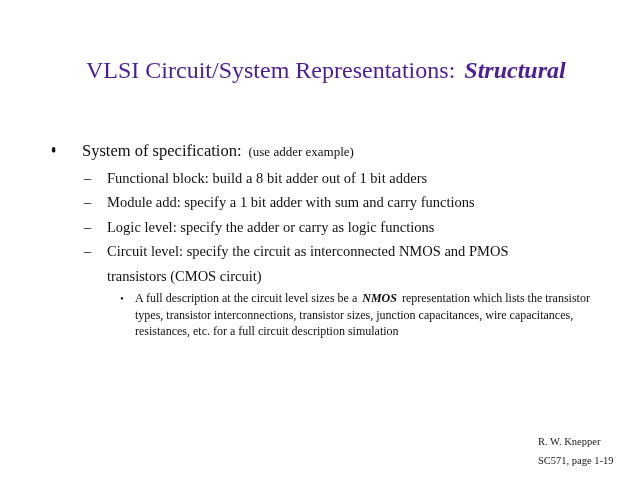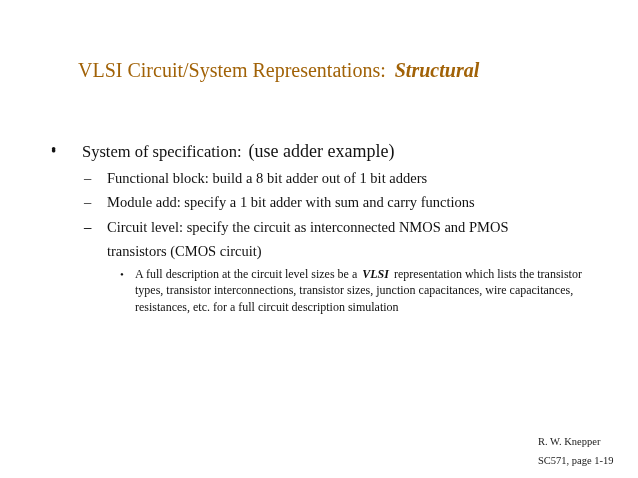--- a/index.html
+++ b/index.html
@@ -17,26 +17,26 @@
     position: relative;
     width: 638px;
     height: 478px;
     background: #ffffff;
     overflow: hidden;
   }
 
   
   .slide-title {
     position: absolute;
-    left: 78px;
+    left: 86px;
     top: 54px;
     width: 520px;
-    font-size: 20px;
+    font-size: 24px;
     line-height: 32px;
-    color: #a16207;
+    color: #4c1d95;
     white-space: nowrap;
   }
   .slide-title .title-main {
     font-weight: normal;
     font-style: normal;
   }
   .slide-title .title-emph {
     font-weight: bold;
     font-style: italic;
     padding-left: 9px;
@@ -99,21 +99,21 @@
   }
   .lvl3 > .mk {
     position: absolute;
     left: 120px;
     top: 0;
     font-size: 11px;
     line-height: 16.5px;
   }
 
   .small-note {
-    font-size: 18px;
+    font-size: 13px;
   }
   .emph-bi {
     font-weight: bold;
     font-style: italic;
   }
 
   
   .footer {
     position: absolute;
     left: 538px;
@@ -151,30 +151,31 @@
       <span>Functional block:  build a 8 bit adder out of 1 bit adders</span>
     </div>
 
     <div class="lvl lvl2">
       <span class="mk">–</span>
       <span>Module add:  specify a 1 bit adder with sum and carry functions</span>
     </div>
 
     <div class="lvl lvl2">
       <span class="mk">–</span>
+      <span>Logic level:  specify the adder or carry as logic functions</span>
     </div>
 
     <div class="lvl lvl2">
       <span class="mk">–</span>
       <span>Circuit level:  specify the circuit as interconnected NMOS and PMOS transistors (CMOS circuit)</span>
     </div>
 
     <div class="lvl lvl3">
       <span class="mk">•</span>
-      <span>A full description at the circuit level sizes be a</span><span class="emph-bi" style="padding:0 5px">VLSI</span><span>representation which lists the transistor types, transistor interconnections, transistor sizes, junction capacitances, wire capacitances, resistances, etc. for a full circuit description simulation</span>
+      <span>A full description at the circuit level sizes be a</span><span class="emph-bi" style="padding:0 5px">NMOS</span><span>representation which lists the transistor types, transistor interconnections, transistor sizes, junction capacitances, wire capacitances, resistances, etc. for a full circuit description simulation</span>
     </div>
 
   </div>
 
   <div class="footer">
     <div>R. W. Knepper</div>
     <div>SC571,  page 1-19</div>
   </div>
 
 </div>

